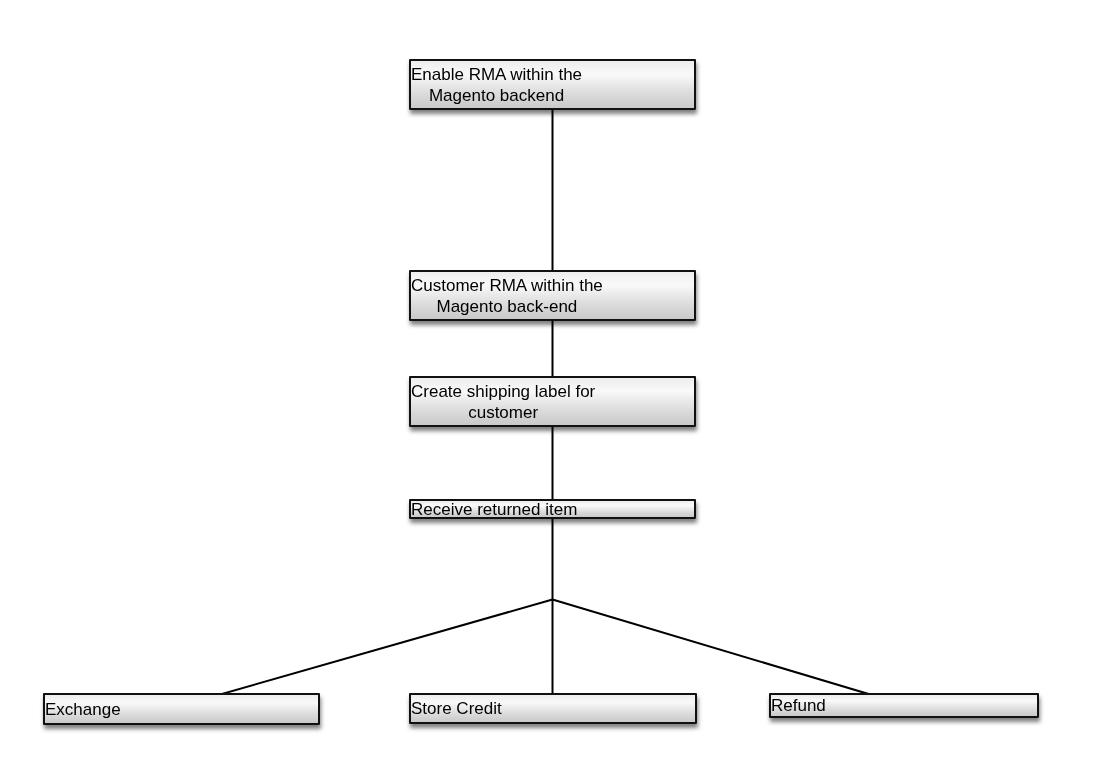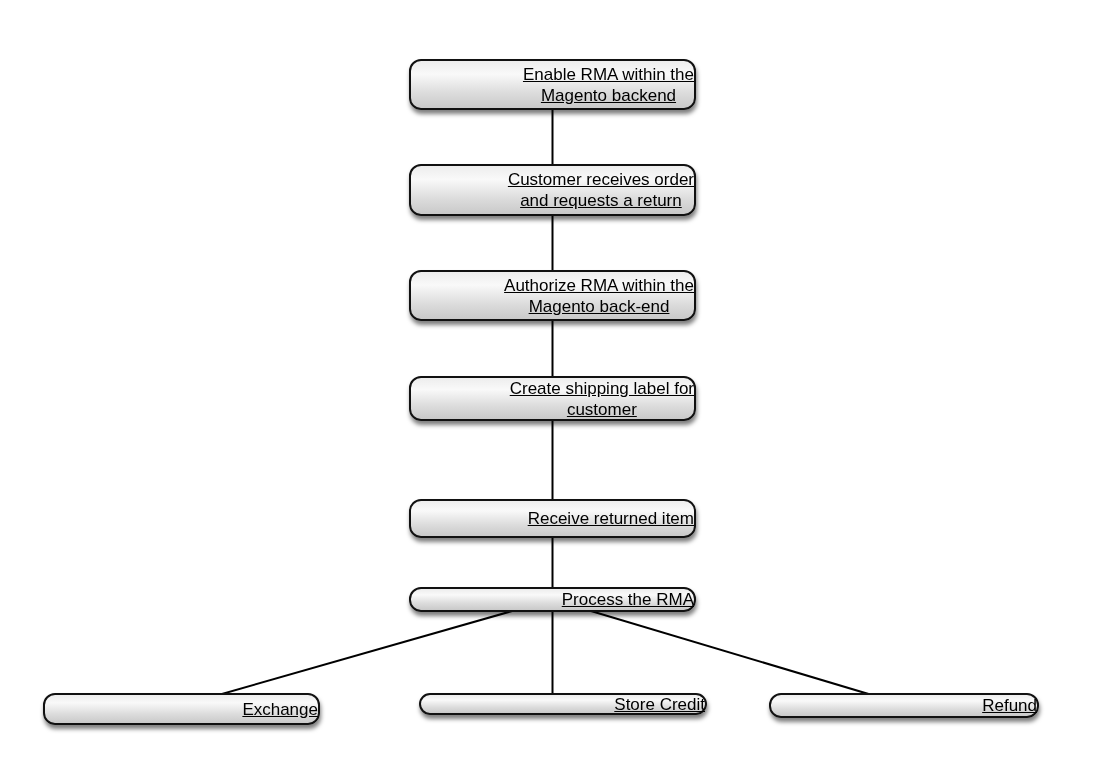--- a/index.html
+++ b/index.html
@@ -26,89 +26,81 @@
     height: 774px;
   }
   .wire {
     stroke: var(--connector, #000000);
     stroke-width: 2;
   }
   .node {
     position: absolute;
     box-sizing: border-box;
     border: 2px solid var(--node-border, #111111);
-    border-radius: 12px;
+    border-radius: 1px;
     background: linear-gradient(180deg,
       var(--node-fill-top, #ededed) 0%,
       var(--node-fill-highlight, #f9f9f9) 28%,
       var(--node-fill-mid, #dcdcdc) 68%,
       var(--node-fill-bottom, #c9c9c9) 100%);
     box-shadow: 1px 4px 4px rgba(0, 0, 0, 0.5);
     display: flex;
     align-items: center;
-    justify-content: flex-end;
+    justify-content: flex-start;
     text-align: center;
     color: var(--text, #000000);
     font-size: 17px;
     line-height: 21px;
-    text-decoration: underline;
   }
   .label {
     white-space: pre-line;
   }
   
   .n1 { left: 409px; top: 59px;  width: 287px; height: 51px; }
   .n2 { left: 409px; top: 164px; width: 287px; height: 52px; }
   .n3 { left: 409px; top: 270px; width: 287px; height: 51px; }
-  .n4 { left: 409px; top: 376px; width: 287px; height: 45px; }
-  .n5 { left: 409px; top: 499px; width: 287px; height: 39px; }
+  .n4 { left: 409px; top: 376px; width: 287px; height: 51px; }
+  .n5 { left: 409px; top: 499px; width: 287px; height: 20px; }
   .n6 { left: 409px; top: 587px; width: 287px; height: 25px; }
   
   .n7 { left: 43px;  top: 693px; width: 277px; height: 32px; }
-  .n8 { left: 409px; top: 693px; width: 288px; height: 22px; margin-left: 10px; }
+  .n8 { left: 409px; top: 693px; width: 288px; height: 31px; }
   .n9 { left: 769px; top: 693px; width: 270px; height: 25px; }
 </style>
 </head>
 <body>
 
 <div class="canvas">
 
   <svg class="wires" viewBox="0 0 1104 774">
     <line class="wire" x1="552.5" y1="84" x2="552.5" y2="705.5"></line>
     <line class="wire" x1="552.5" y1="599.5" x2="181.5" y2="705.5"></line>
     <line class="wire" x1="552.5" y1="599.5" x2="907" y2="705.5"></line>
   </svg>
 
   <div class="node n1">
     <span class="label">Enable RMA within the
 Magento backend</span>
   </div>
 
-  <div class="node n2">
-    <span class="label">Customer receives order
-and requests a return</span>
-  </div>
 
   <div class="node n3">
-    <span class="label">Authorize RMA within the
+    <span class="label">Customer RMA within the
 Magento back-end</span>
   </div>
 
   <div class="node n4">
     <span class="label">Create shipping label for
 customer</span>
   </div>
 
   <div class="node n5">
     <span class="label">Receive returned item</span>
   </div>
 
-  <div class="node n6">
-    <span class="label">Process the RMA</span>
-  </div>
 
   <div class="node n7">
     <span class="label">Exchange</span>
   </div>
 
   <div class="node n8">
     <span class="label">Store Credit</span>
   </div>
 
   <div class="node n9">

